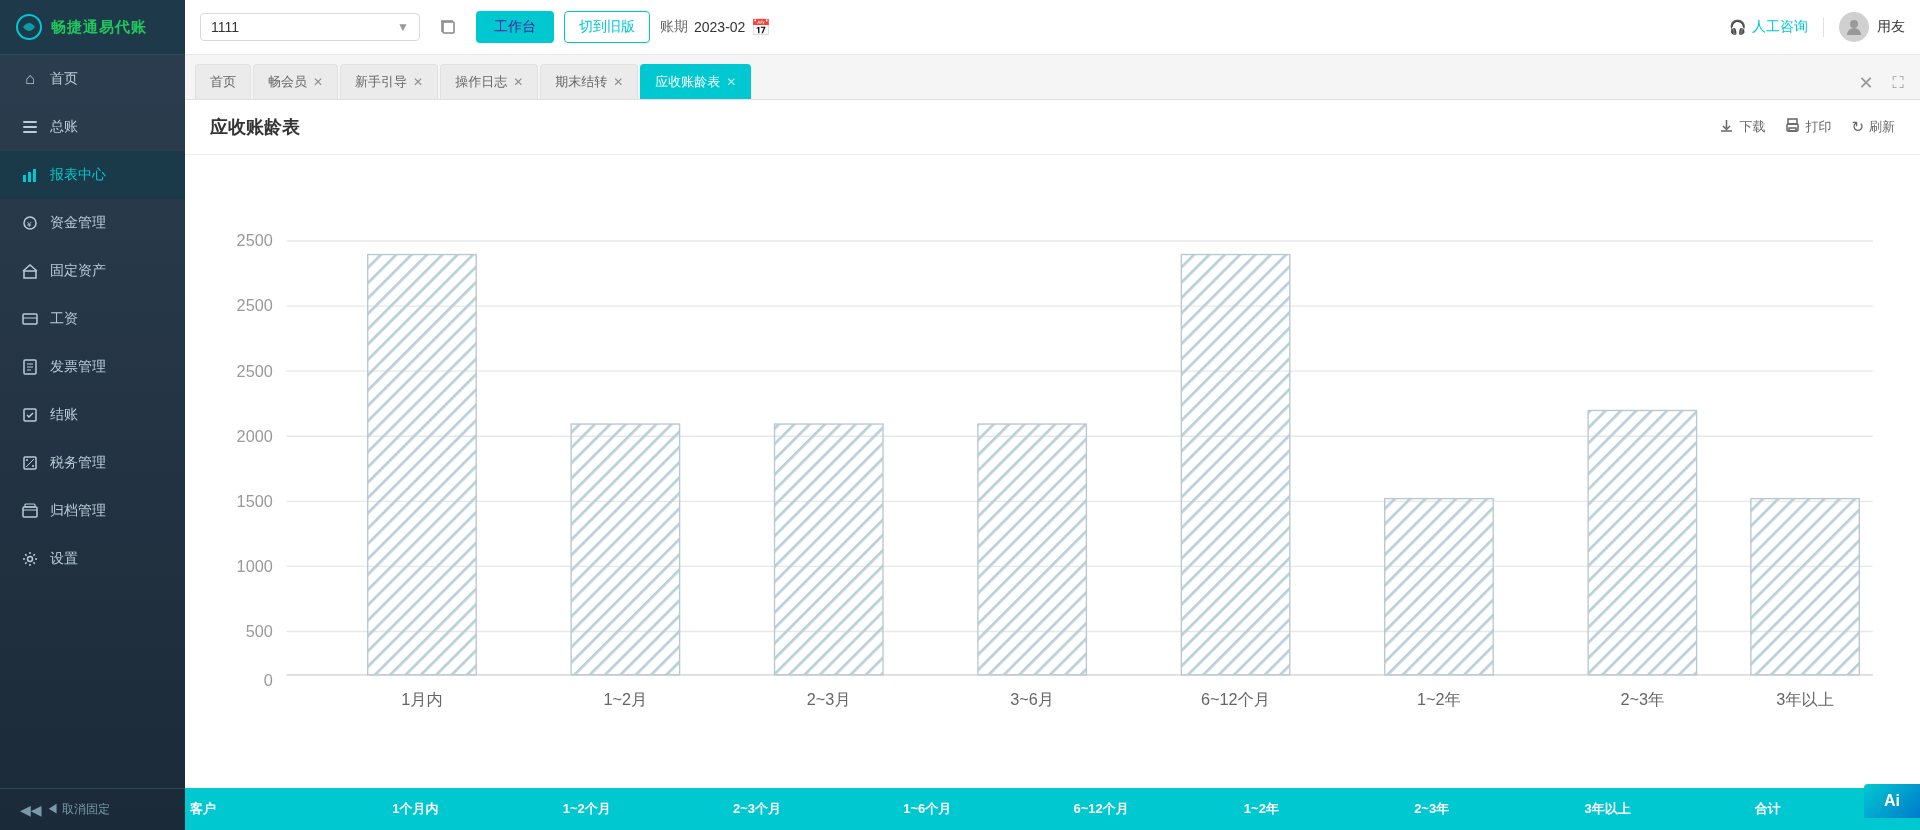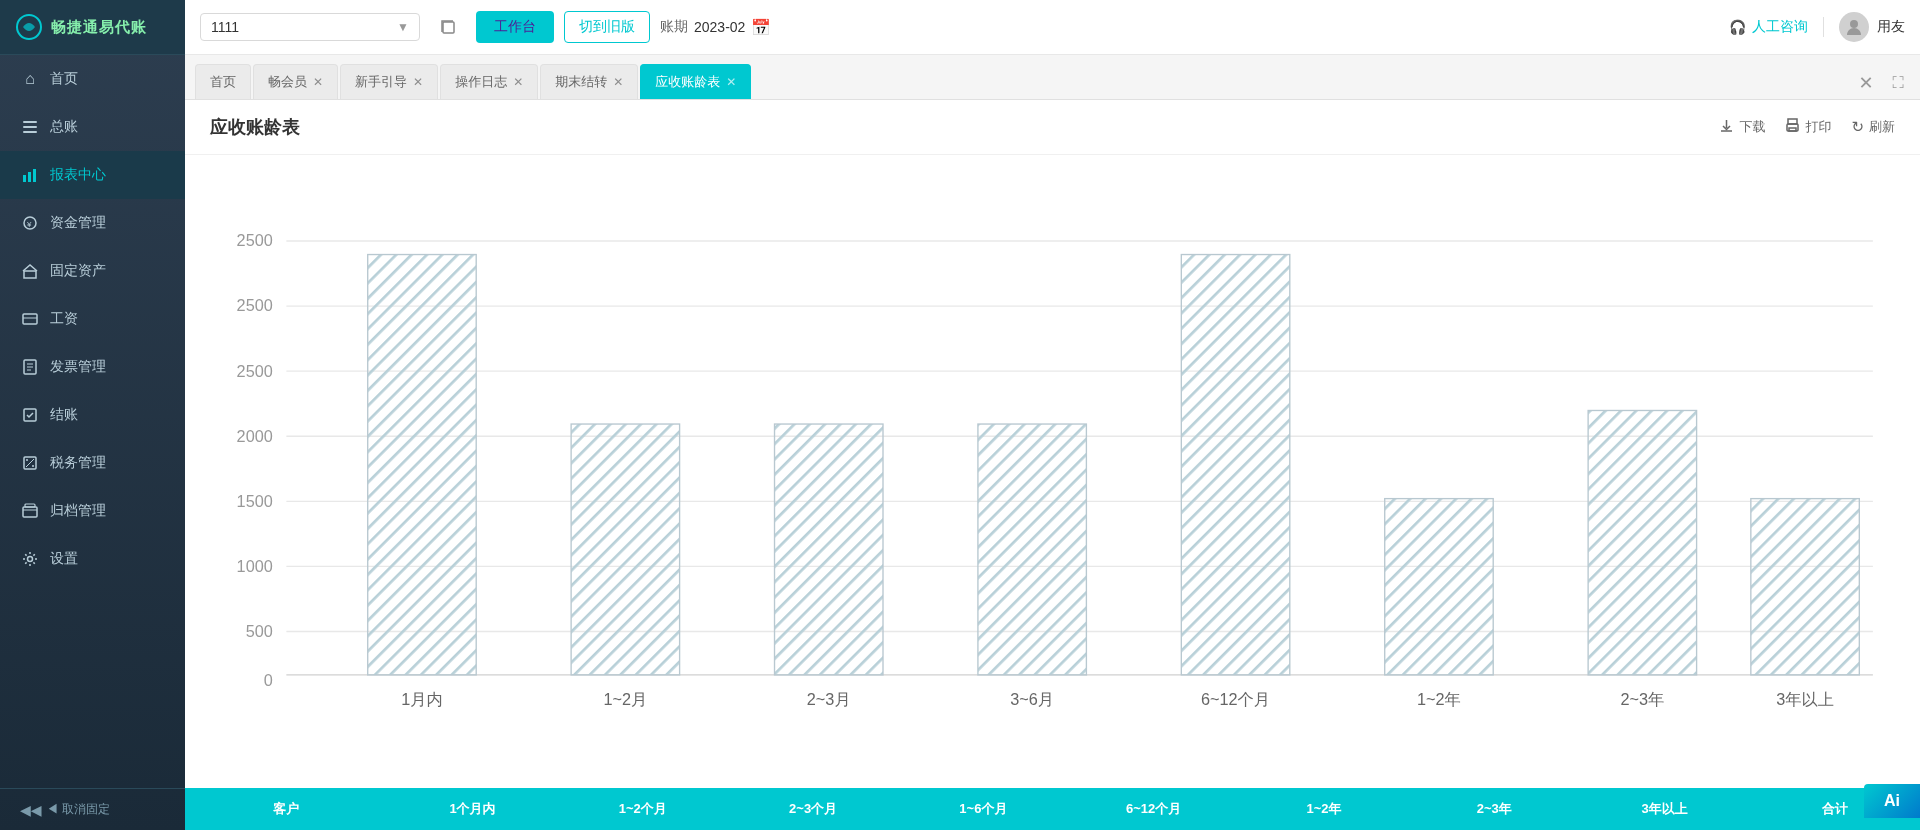--- a/index.html
+++ b/index.html
@@ -22,21 +22,21 @@
       padding: 0 15px;
       background: #1e3a4a;
       border-bottom: 1px solid #2a4a5a;
     }
     .sidebar-logo-icon {
       width: 28px;
       height: 28px;
       margin-right: 8px;
     }
     .sidebar-logo-text {
-      color: #86efac;
+      color: #22c55e;
       font-size: 15px;
       font-weight: bold;
       letter-spacing: 1px;
     }
     .sidebar-scroll {
       flex: 1;
       overflow-y: auto;
       overflow-x: hidden;
     }
     .sidebar-scroll::-webkit-scrollbar { width: 4px; }
@@ -280,21 +280,21 @@
     
     .table-header {
       height: 42px;
       background: #00c8d0;
       display: flex;
       align-items: center;
       flex-shrink: 0;
     }
     .table-col {
       flex: 1;
-      text-align: center;
+      text-align: left;
       color: #fff;
       font-size: 13px;
       font-weight: bold;
       padding: 0 5px;
     }
     .table-col.customer { flex: 1.2; }
 
     
     .ai-badge {
       position: fixed;

